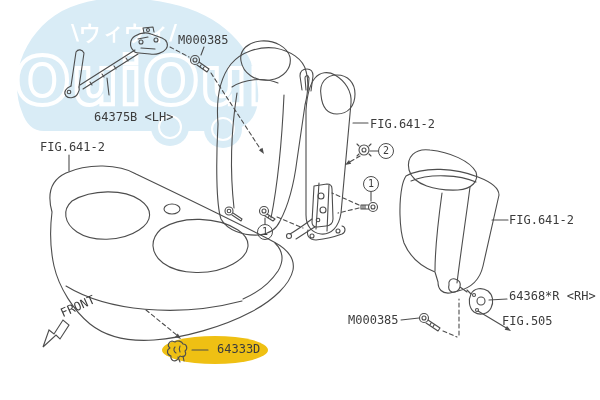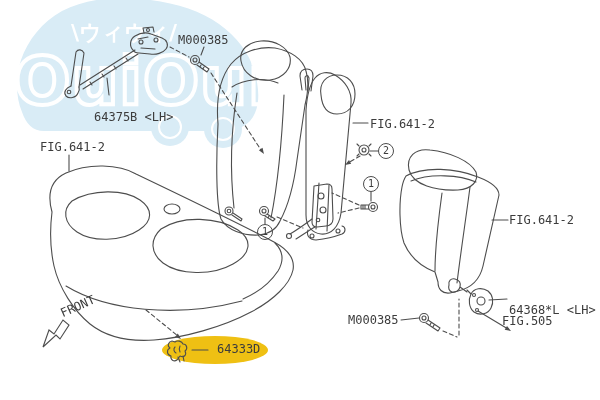--- a/index.html
+++ b/index.html
@@ -182,21 +182,21 @@
     </g>
 
     <path class="hollow" d="M31,347 L37,330 L42,334 L51,320 L57,325 L48,339 L44,335 Z"></path>
   </svg>
 
   <div class="lbl" style="left:166px;top:33px">M000385</div>
   <div class="lbl" style="left:82px;top:110px">64375B &lt;LH&gt;</div>
   <div class="lbl" style="left:28px;top:140px">FIG.641-2</div>
   <div class="lbl" style="left:358px;top:117px">FIG.641-2</div>
   <div class="lbl" style="left:497px;top:213px">FIG.641-2</div>
-  <div class="lbl" style="left:497px;top:303px">64368*L &lt;LH&gt;</div>
+  <div class="lbl" style="left:497px;top:289px">64368*R &lt;RH&gt;</div>
   <div class="lbl" style="left:336px;top:313px">M000385</div>
   <div class="lbl" style="left:490px;top:314px">FIG.505</div>
   <div class="lbl" style="left:205px;top:342px">64333D</div>
   <div class="lbl front-label" style="left:52px;top:306px">FRONT</div>
 
   <div class="callout" style="left:366px;top:143px">2</div>
   <div class="callout" style="left:351px;top:176px">1</div>
   <div class="callout" style="left:245px;top:224px">1</div>
 
 </div>

